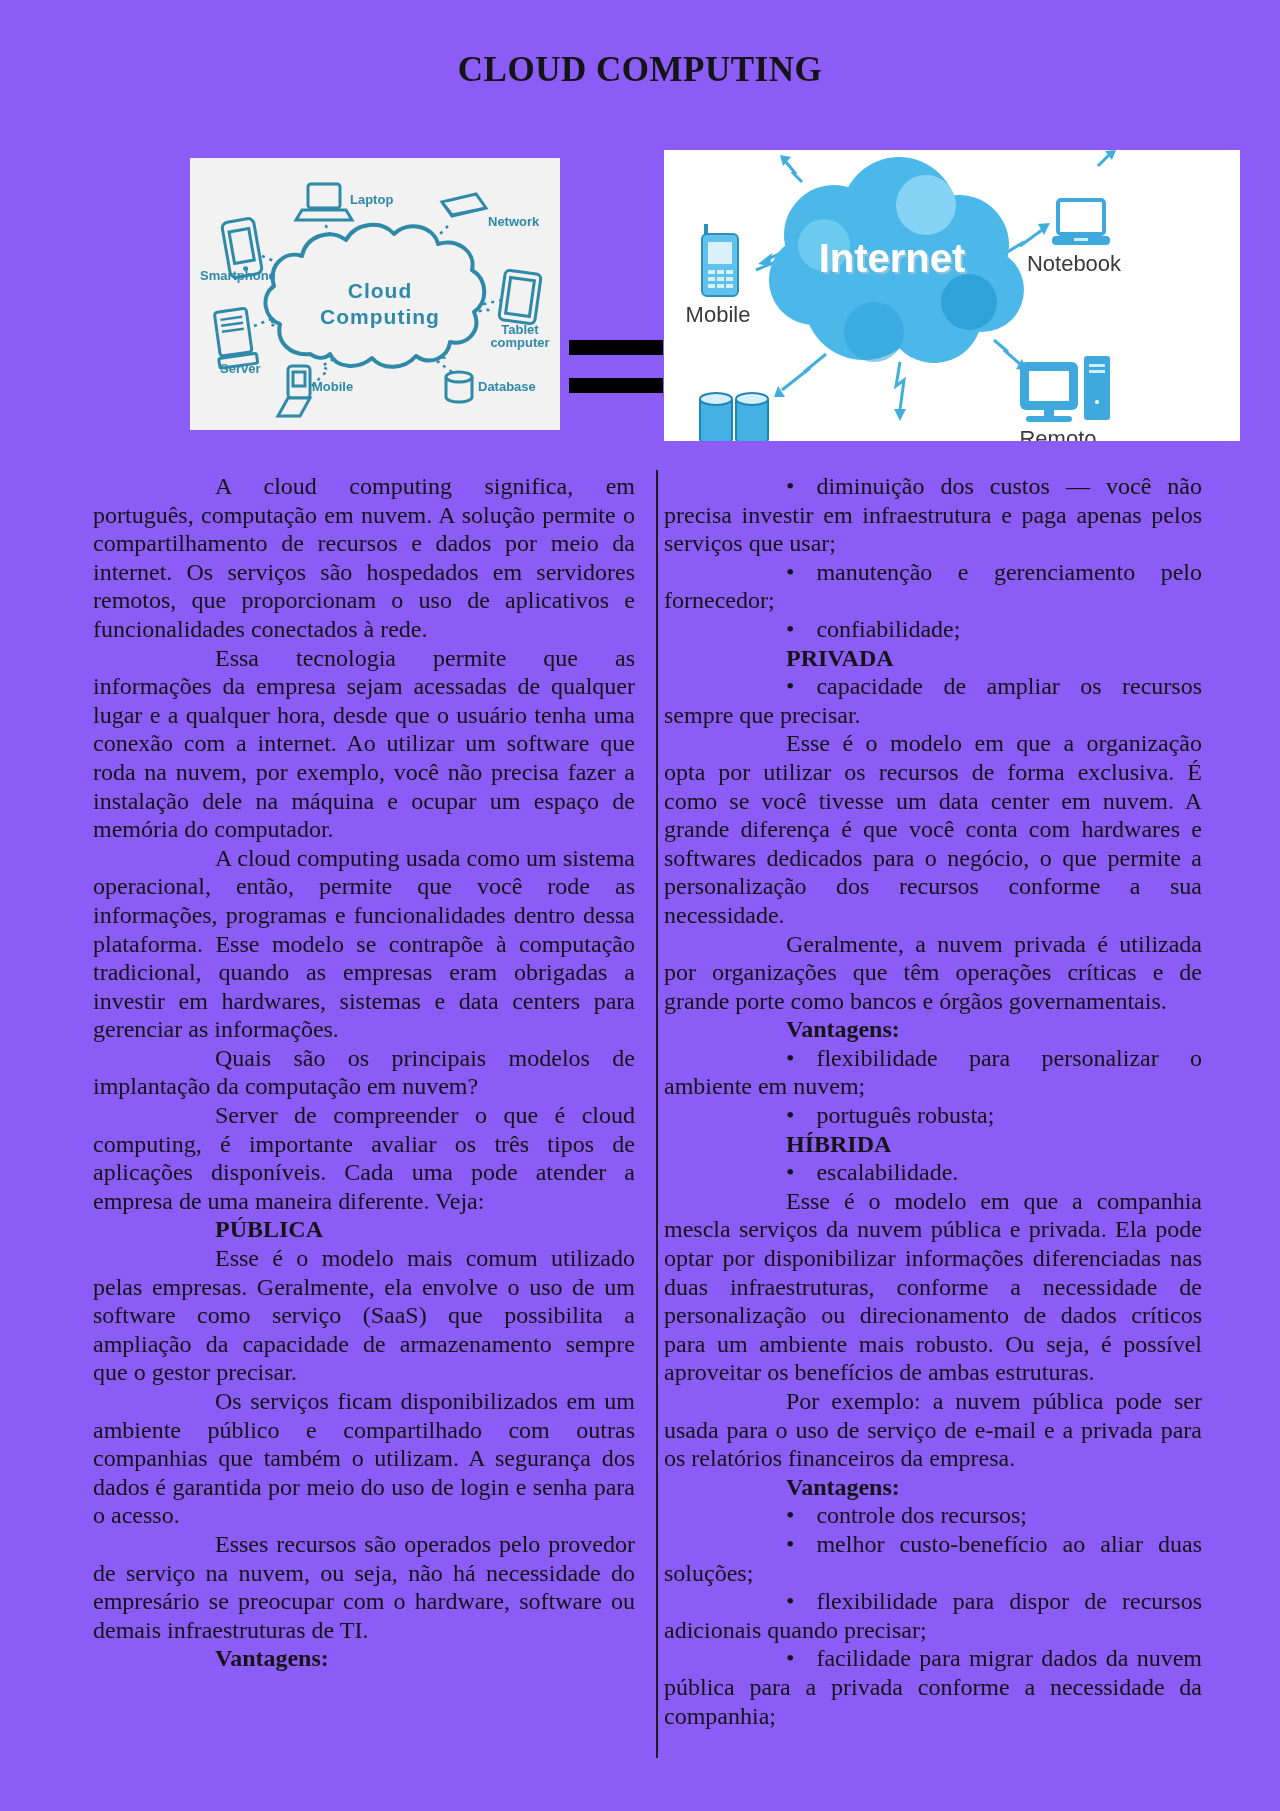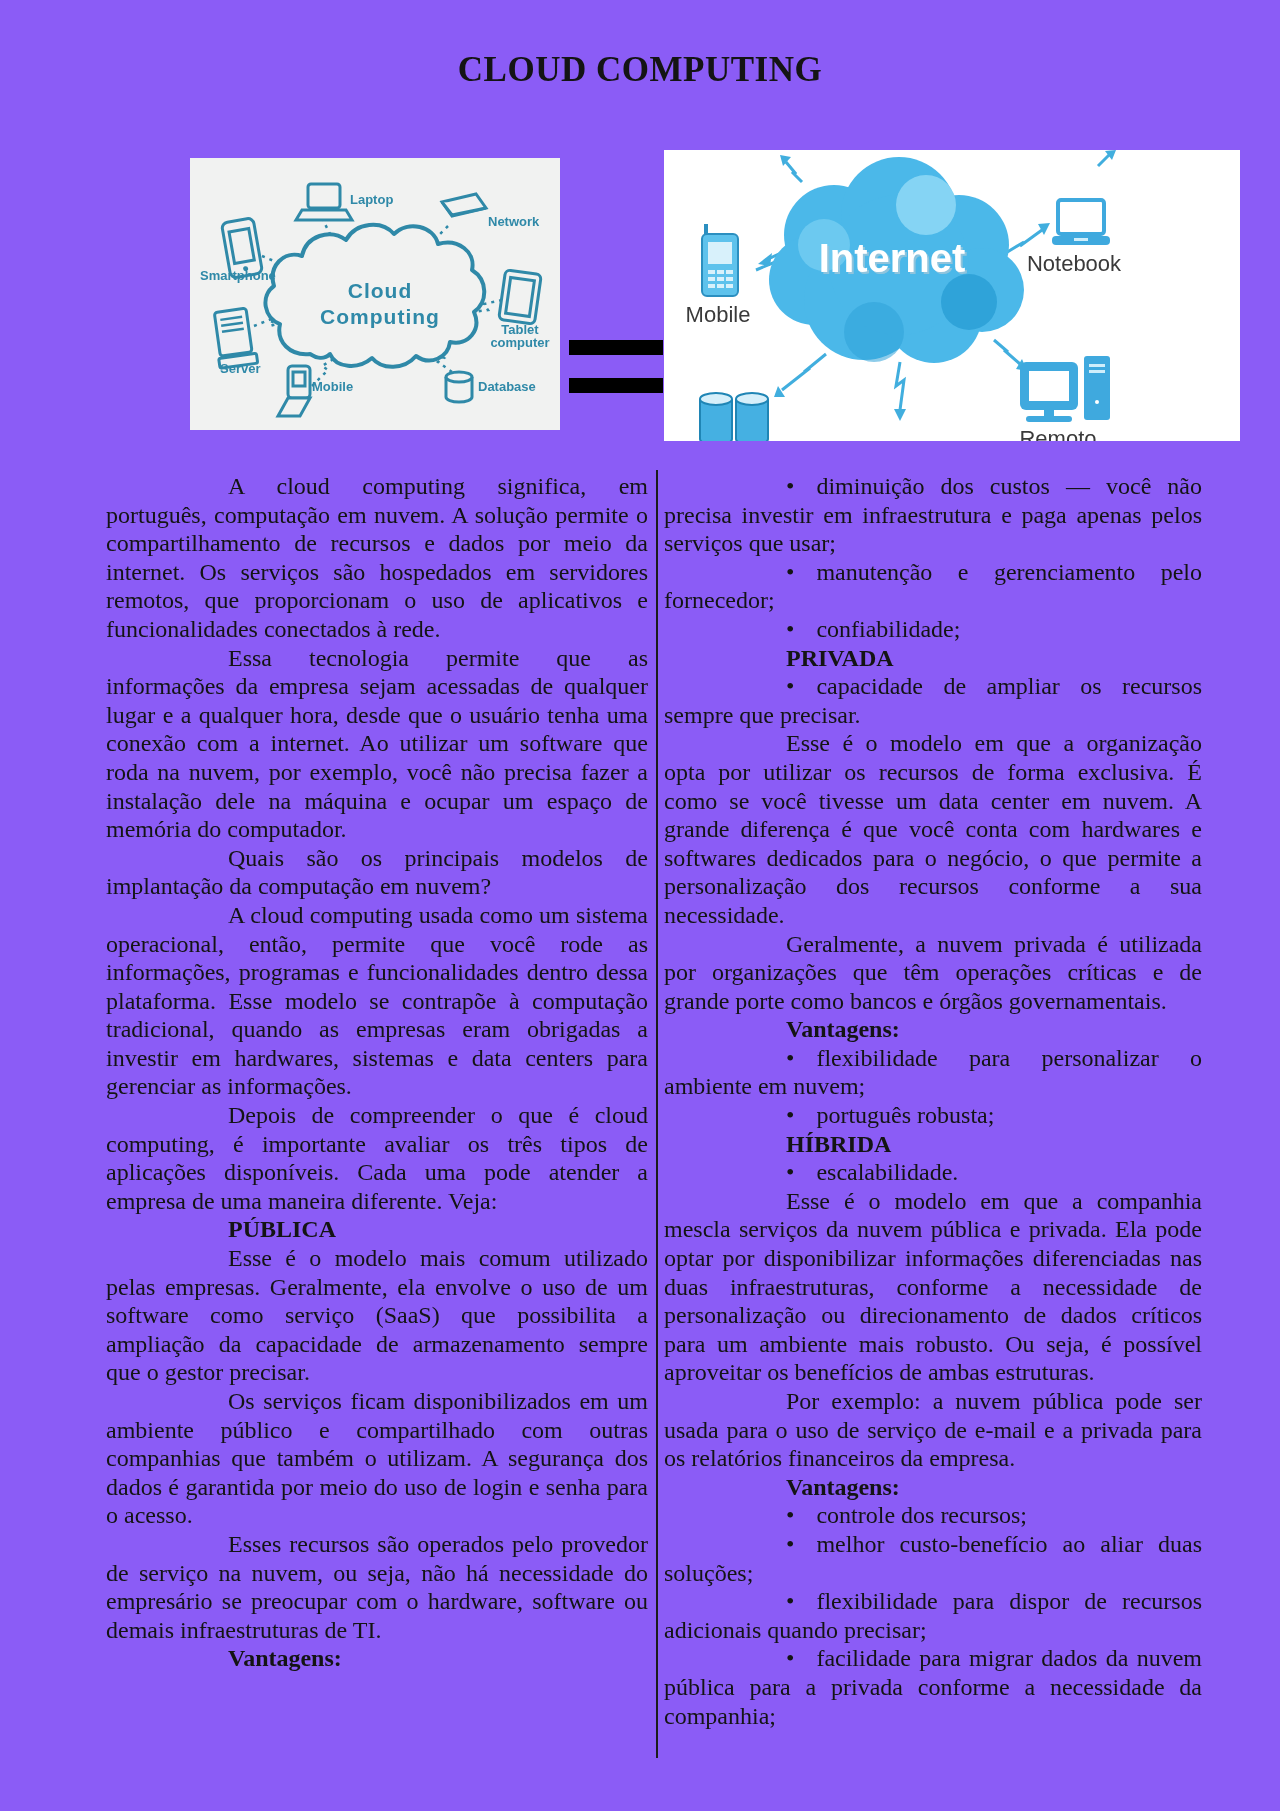--- a/index.html
+++ b/index.html
@@ -13,21 +13,21 @@
   .fig-right { position:absolute; left:664px; top:150px; width:576px; height:291px; }
 
   .equals { position:absolute; left:569px; top:340px; width:94px; }
   .equals .bar { height:15px; background:#000; }
   .equals .bar + .bar { margin-top:23px; }
 
   .divider { position:absolute; left:656px; top:470px; width:2px; height:1288px; background:#1c1c1c; }
 
   .col { position:absolute; top:472px; font-size:24px; line-height:28.6px;
          text-align:justify; hyphens:none; }
-  .col-left  { left:106px; width:542px; }
+  .col-left  { left:93px; width:542px; }
   .col-right { left:664px; width:538px; }
   .para { margin:0; text-indent:122px; }
   .head { font-weight:bold; }
   .bullet-glyph { padding-right:22px; }
 
   
   .sketch-label  { font-family:"Liberation Sans", sans-serif; font-weight:bold; fill:#2f89a8; font-size:13px; }
   .sketch-cloudtext { font-family:"Liberation Sans", sans-serif; font-weight:bold; fill:#2f89a8; font-size:21px; letter-spacing:1px; }
   .photo-label   { font-family:"Liberation Sans", sans-serif; fill:#3a3a3a; font-size:22px; }
   .internet-text { font-family:"Liberation Sans", sans-serif; font-weight:bold; fill:#ffffff; font-size:40px; }
@@ -209,23 +209,23 @@
         <ellipse cx="88" cy="249" rx="16" ry="6" fill="#d6effa" stroke="#1f85b5" stroke-width="2"></ellipse>
       </g>
     </svg>
   </div>
 
   <div class="divider"></div>
 
   <div class="col col-left">
     <p class="para">A cloud computing significa, em português, computação em nuvem. A solução permite o compartilhamento de recursos e dados por meio da internet. Os serviços são hospedados em servidores remotos, que proporcionam o uso de aplicativos e funcionalidades conectados à rede.</p>
     <p class="para">Essa tecnologia permite que as informações da empresa sejam acessadas de qualquer lugar e a qualquer hora, desde que o usuário tenha uma conexão com a internet. Ao utilizar um software que roda na nuvem, por exemplo, você não precisa fazer a instalação dele na máquina e ocupar um espaço de memória do computador.</p>
+    <p class="para">A cloud computing usada como um sistema operacional, então, permite que você rode as informações, programas e funcionalidades dentro dessa plataforma. Esse modelo se contrapõe à computação tradicional, quando as empresas eram obrigadas a investir em hardwares, sistemas e data centers para gerenciar as informações.</p>
     <p class="para">Quais são os principais modelos de implantação da computação em nuvem?</p>
-    <p class="para">A cloud computing usada como um sistema operacional, então, permite que você rode as informações, programas e funcionalidades dentro dessa plataforma. Esse modelo se contrapõe à computação tradicional, quando as empresas eram obrigadas a investir em hardwares, sistemas e data centers para gerenciar as informações.</p>
-    <p class="para">Depois de compreender o que é cloud computing, é importante avaliar os três tipos de aplicações disponíveis. Cada uma pode atender a empresa de uma maneira diferente. Veja:</p>
+    <p class="para">Server de compreender o que é cloud computing, é importante avaliar os três tipos de aplicações disponíveis. Cada uma pode atender a empresa de uma maneira diferente. Veja:</p>
     <p class="para head">PÚBLICA</p>
     <p class="para">Esse é o modelo mais comum utilizado pelas empresas. Geralmente, ela envolve o uso de um software como serviço (SaaS) que possibilita a ampliação da capacidade de armazenamento sempre que o gestor precisar.</p>
     <p class="para">Os serviços ficam disponibilizados em um ambiente público e compartilhado com outras companhias que também o utilizam. A segurança dos dados é garantida por meio do uso de login e senha para o acesso.</p>
     <p class="para">Esses recursos são operados pelo provedor de serviço na nuvem, ou seja, não há necessidade do empresário se preocupar com o hardware, software ou demais infraestruturas de TI.</p>
     <p class="para head">Vantagens:</p>
   </div>
 
   <div class="col col-right">
     <p class="para"><span class="bullet-glyph">•</span><span>diminuição dos custos — você não precisa investir em infraestrutura e paga apenas pelos serviços que usar;</span></p>
     <p class="para"><span class="bullet-glyph">•</span><span>manutenção e gerenciamento pelo fornecedor;</span></p>

